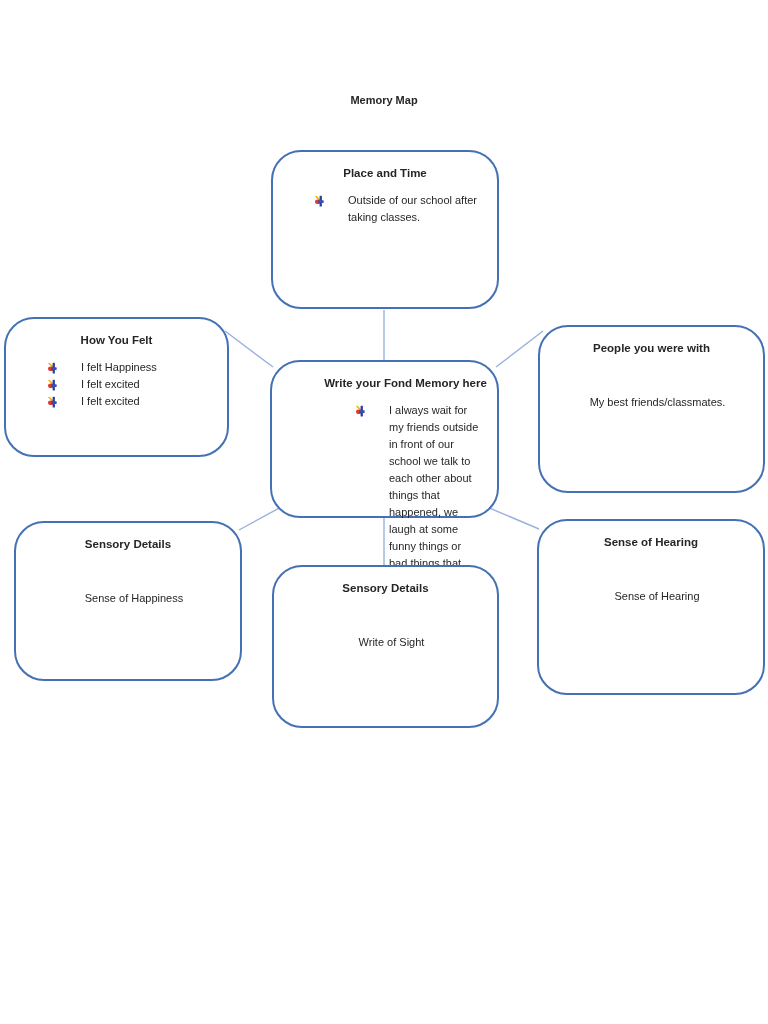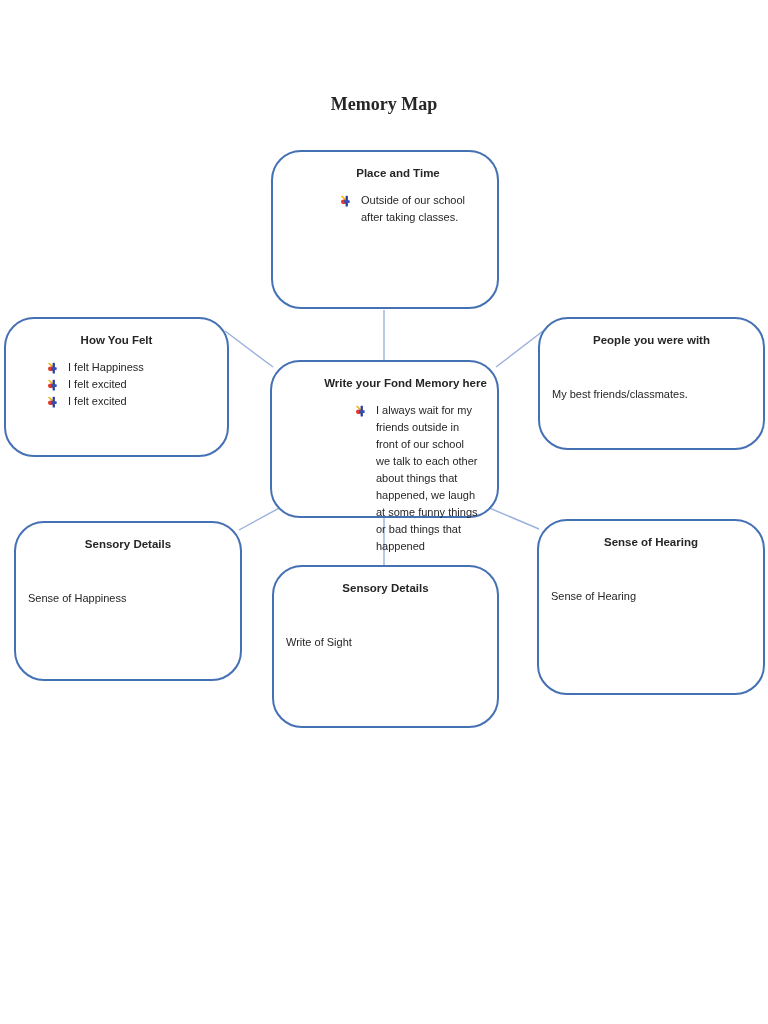--- a/index.html
+++ b/index.html
@@ -18,23 +18,22 @@
     width:768px;height:1024px;
     background:#ffffff;
     font-family:"Liberation Sans", sans-serif;
     color:var(--text);
     overflow:hidden;
   }
   .doc-title{
     position:absolute;
     top:94px;left:0;width:100%;
     text-align:center;
-    font-size:18px;
+    font-size:11px;
     font-weight:700;
-    font-family:Liberation Serif, serif;
   }
   .connectors{
     position:absolute;left:0;top:0;
   }
   .connectors line{
     stroke:var(--connector);
     stroke-width:1.4;
   }
   .node{
     position:absolute;
@@ -43,31 +42,31 @@
     border-radius:30px;
   }
   .node-title{
     padding-top:15px;
     text-align:center;
     font-size:11.5px;
     font-weight:700;
   }
   .node-body{
     margin-top:42px;
-    text-align:left;
+    text-align:center;
     font-size:11px;
     padding-left:12px;
   }
   .bullet-list{
     margin:13px 16px 0 42px;
   }
   .bullet-row{
     display:flex;
     align-items:flex-start;
-    gap:9px;
+    gap:22px;
   }
   .bullet-icon{flex:0 0 auto;}
   .bullet-icon svg{display:block;margin-top:3px;}
   .bullet-text{
     font-size:11px;
     line-height:17px;
   }
   .node-memory .bullet-text{width:155px;}
   #node-place-time .bullet-text{width:150px;}
 </style>
@@ -80,21 +79,21 @@
 
   <svg class="connectors" width="768" height="1024" viewBox="0 0 768 1024">
     <line x1="384" y1="310" x2="384" y2="360"></line>
     <line x1="225" y1="331" x2="273" y2="367"></line>
     <line x1="543" y1="331" x2="496" y2="367"></line>
     <line x1="283" y1="506" x2="239" y2="530"></line>
     <line x1="487" y1="507" x2="539" y2="529"></line>
     <line x1="384" y1="518" x2="384" y2="566"></line>
   </svg>
 
-  <div class="node" id="node-place-time" style="left:271px;top:150px;width:228px;height:159px;padding-left:26px;">
+  <div class="node" id="node-place-time" style="left:271px;top:150px;width:228px;height:159px;">
     <div class="node-title">Place and Time</div>
     <div class="bullet-list">
       <div class="bullet-row">
         <span class="bullet-icon">
           <svg width="11" height="12" viewBox="0 0 11 12">
             <line x1="0.6" y1="1" x2="6" y2="6.2" style="stroke:var(--bullet-yellow)" stroke-width="1.7"></line>
             <ellipse cx="2.9" cy="6.8" rx="2.9" ry="2.3" style="fill:var(--bullet-red)"></ellipse>
             <rect x="4.6" y="0.8" width="2.3" height="10.8" rx="0.6" style="fill:var(--bullet-blue)"></rect>
             <rect x="3.1" y="5.3" width="5.6" height="2.6" rx="0.6" style="fill:var(--bullet-blue2)"></rect>
           </svg>
@@ -136,21 +135,21 @@
             <ellipse cx="2.9" cy="6.8" rx="2.9" ry="2.3" style="fill:var(--bullet-red)"></ellipse>
             <rect x="4.6" y="0.8" width="2.3" height="10.8" rx="0.6" style="fill:var(--bullet-blue)"></rect>
             <rect x="3.1" y="5.3" width="5.6" height="2.6" rx="0.6" style="fill:var(--bullet-blue2)"></rect>
           </svg>
         </span>
         <span class="bullet-text">I felt excited</span>
       </div>
     </div>
   </div>
 
-  <div class="node" id="node-people" style="left:538px;top:317px;width:227px;height:133px;">
+  <div class="node" id="node-people" style="left:538px;top:325px;width:227px;height:168px;">
     <div class="node-title">People you were with</div>
     <div class="node-body">My best friends/classmates.</div>
   </div>
 
   <div class="node node-memory" id="node-memory" style="left:270px;top:360px;width:229px;height:158px;padding-left:42px;">
     <div class="node-title">Write your Fond Memory here</div>
     <div class="bullet-list">
       <div class="bullet-row">
         <span class="bullet-icon">
           <svg width="11" height="12" viewBox="0 0 11 12">

